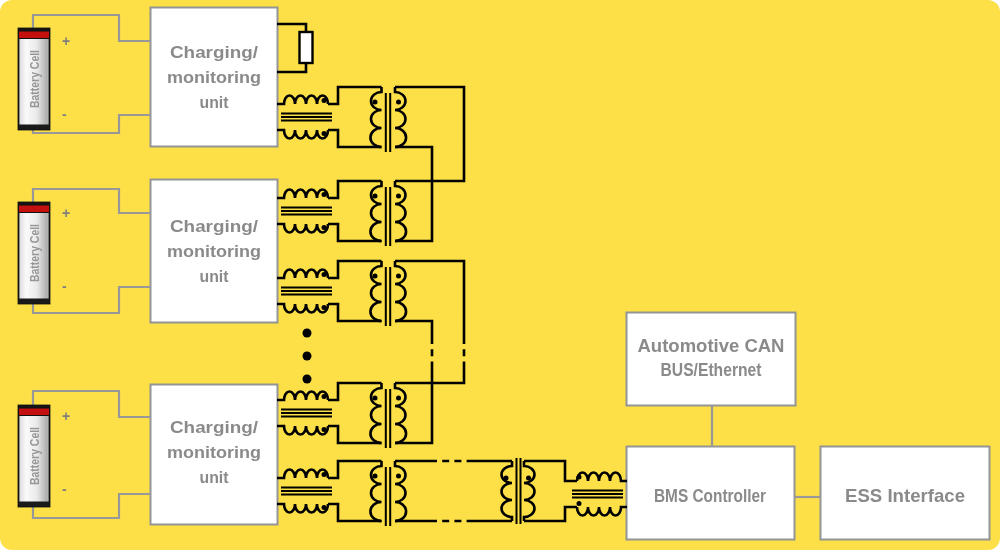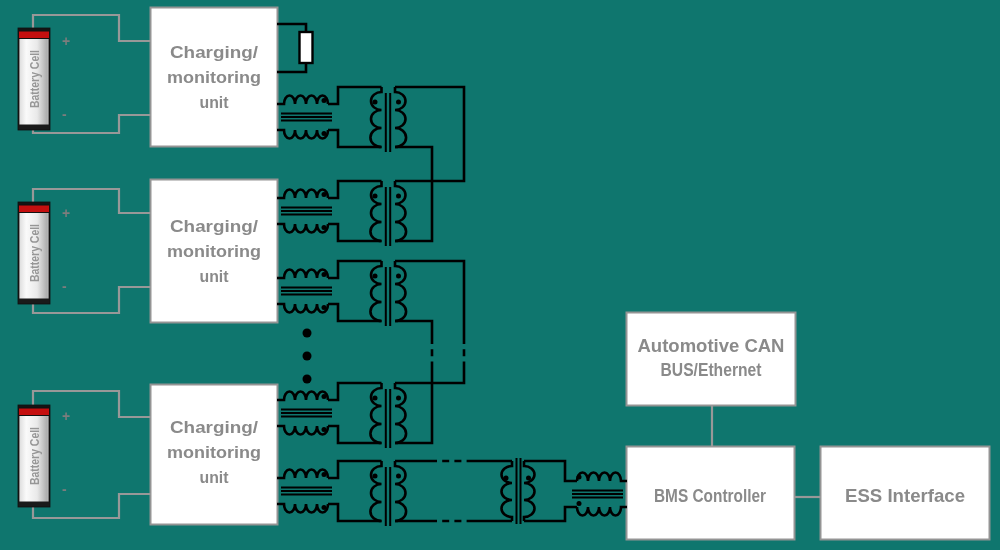--- a/index.html
+++ b/index.html
@@ -1,16 +1,16 @@
 <!DOCTYPE html>
 <html><head>
 <meta charset="utf-8">
 <style>
   html,body{margin:0;padding:0;background:#ffffff;}
-  .stage{width:1000px;height:550px;position:relative;background:#0f766e;overflow:hidden;}
+  .stage{width:1000px;height:550px;position:relative;background:#fde047;overflow:hidden;border-radius:12px;}
   svg{display:block;}
   text{font-family:"Liberation Sans","DejaVu Sans",sans-serif;font-weight:bold;}
   .boxlabel{fill:#8a8a8a;font-size:16.5px;}
   .biglabel{fill:#8a8a8a;font-size:18.5px;}
   .sign{fill:#7d7d7d;font-size:14px;}
   .batlabel{fill:#969696;font-size:12.5px;}
   .graybox{fill:#ffffff;stroke:#949494;stroke-width:2;}
   .gwire{fill:none;stroke:#989898;stroke-width:2.2;}
   .blk{fill:none;stroke:#000;stroke-width:2.6;}
   .core{fill:none;stroke:#000;stroke-width:2;}

